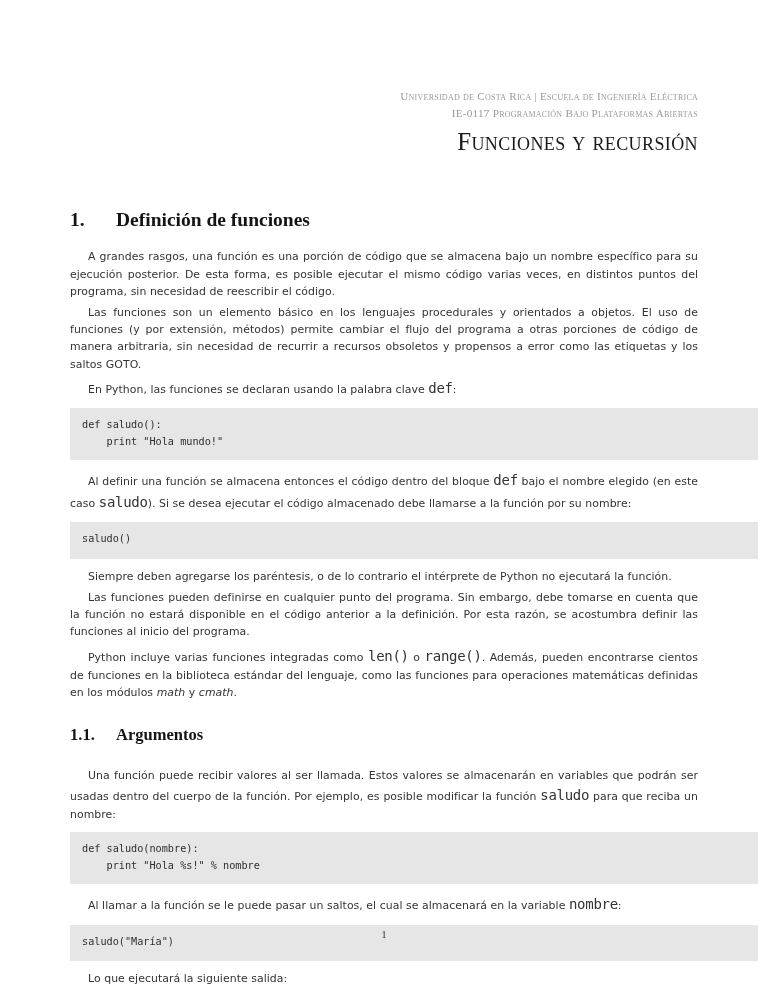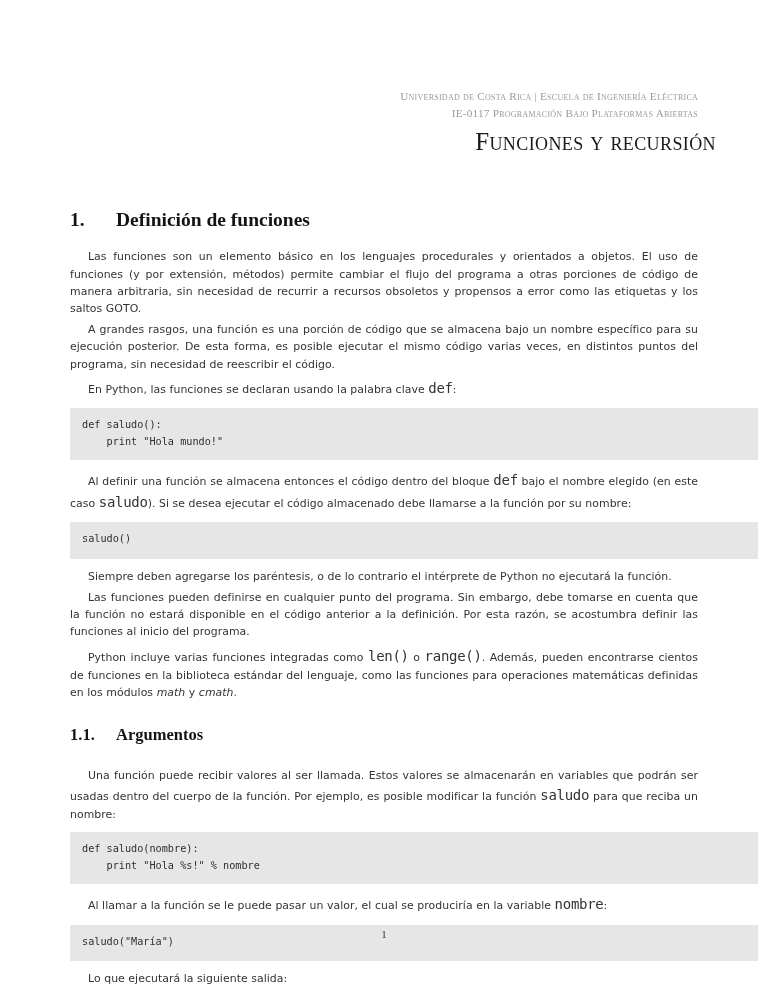--- a/index.html
+++ b/index.html
@@ -37,21 +37,21 @@
     letter-spacing: 0.25px;
     color: #9a9a9a;
     line-height: 1.55;
   }
   .runhead div { white-space: nowrap; }
 
   
   .doc-title {
     position: absolute;
     top: 128px;
-    right: 52px;
+    right: 70px;
     text-align: center;
     font-family: "Liberation Serif", "DejaVu Serif", serif;
     font-variant: small-caps;
     font-size: 25px;
     letter-spacing: 0.4px;
     color: #1a1a1a;
     white-space: nowrap;
   }
 
   
@@ -145,23 +145,23 @@
 
   <div class="doc-title">Funciones y recursión</div>
 
   <div class="content">
 
     <h2 class="section">
       <span class="num">1.</span>
       <span>Definición de funciones</span>
     </h2>
 
+    <p class="para">A grandes rasgos, una función es una porción de código que se almacena bajo un nombre específico para su ejecución posterior. De esta forma, es posible ejecutar el mismo código varias veces, en distintos puntos del programa, sin necesidad de reescribir el código.</p>
+
     <p class="para">Las funciones son un elemento básico en los lenguajes procedurales y orientados a objetos. El uso de funciones (y por extensión, métodos) permite cambiar el flujo del programa a otras porciones de código de manera arbitraria, sin necesidad de recurrir a recursos obsoletos y propensos a error como las etiquetas y los saltos GOTO.</p>
-
-    <p class="para">A grandes rasgos, una función es una porción de código que se almacena bajo un nombre específico para su ejecución posterior. De esta forma, es posible ejecutar el mismo código varias veces, en distintos puntos del programa, sin necesidad de reescribir el código.</p>
 
     <p class="para"><span>En Python, las funciones se declaran usando la palabra clave </span><code class="mono">def</code><span>:</span></p>
 
     <pre class="codeblock">def saludo():
     print "Hola mundo!"</pre>
 
     <p class="para"><span>Al definir una función se almacena entonces el código dentro del bloque </span><code class="mono">def</code><span> bajo el nombre elegido (en este caso </span><code class="mono">saludo</code><span>). Si se desea ejecutar el código almacenado debe llamarse a la función por su nombre:</span></p>
 
     <pre class="codeblock single">saludo()</pre>
 
@@ -174,21 +174,21 @@
     <h3 class="subsection">
       <span class="num">1.1.</span>
       <span>Argumentos</span>
     </h3>
 
     <p class="para"><span>Una función puede recibir valores al ser llamada. Estos valores se almacenarán en variables que podrán ser usadas dentro del cuerpo de la función. Por ejemplo, es posible modificar la función </span><code class="mono">saludo</code><span> para que reciba un nombre:</span></p>
 
     <pre class="codeblock">def saludo(nombre):
     print "Hola %s!" % nombre</pre>
 
-    <p class="para"><span>Al llamar a la función se le puede pasar un valor, el cual se produciría en la variable </span><code class="mono">nombre</code><span>:</span></p>
+    <p class="para"><span>Al llamar a la función se le puede pasar un saltos, el cual se almacenará en la variable </span><code class="mono">nombre</code><span>:</span></p>
 
     <pre class="codeblock single">saludo("María")</pre>
 
     <p class="para">Lo que ejecutará la siguiente salida:</p>
 
     <pre class="codeblock single">Hola María!</pre>
 
   </div>
 
   <div class="pagenum">1</div>

